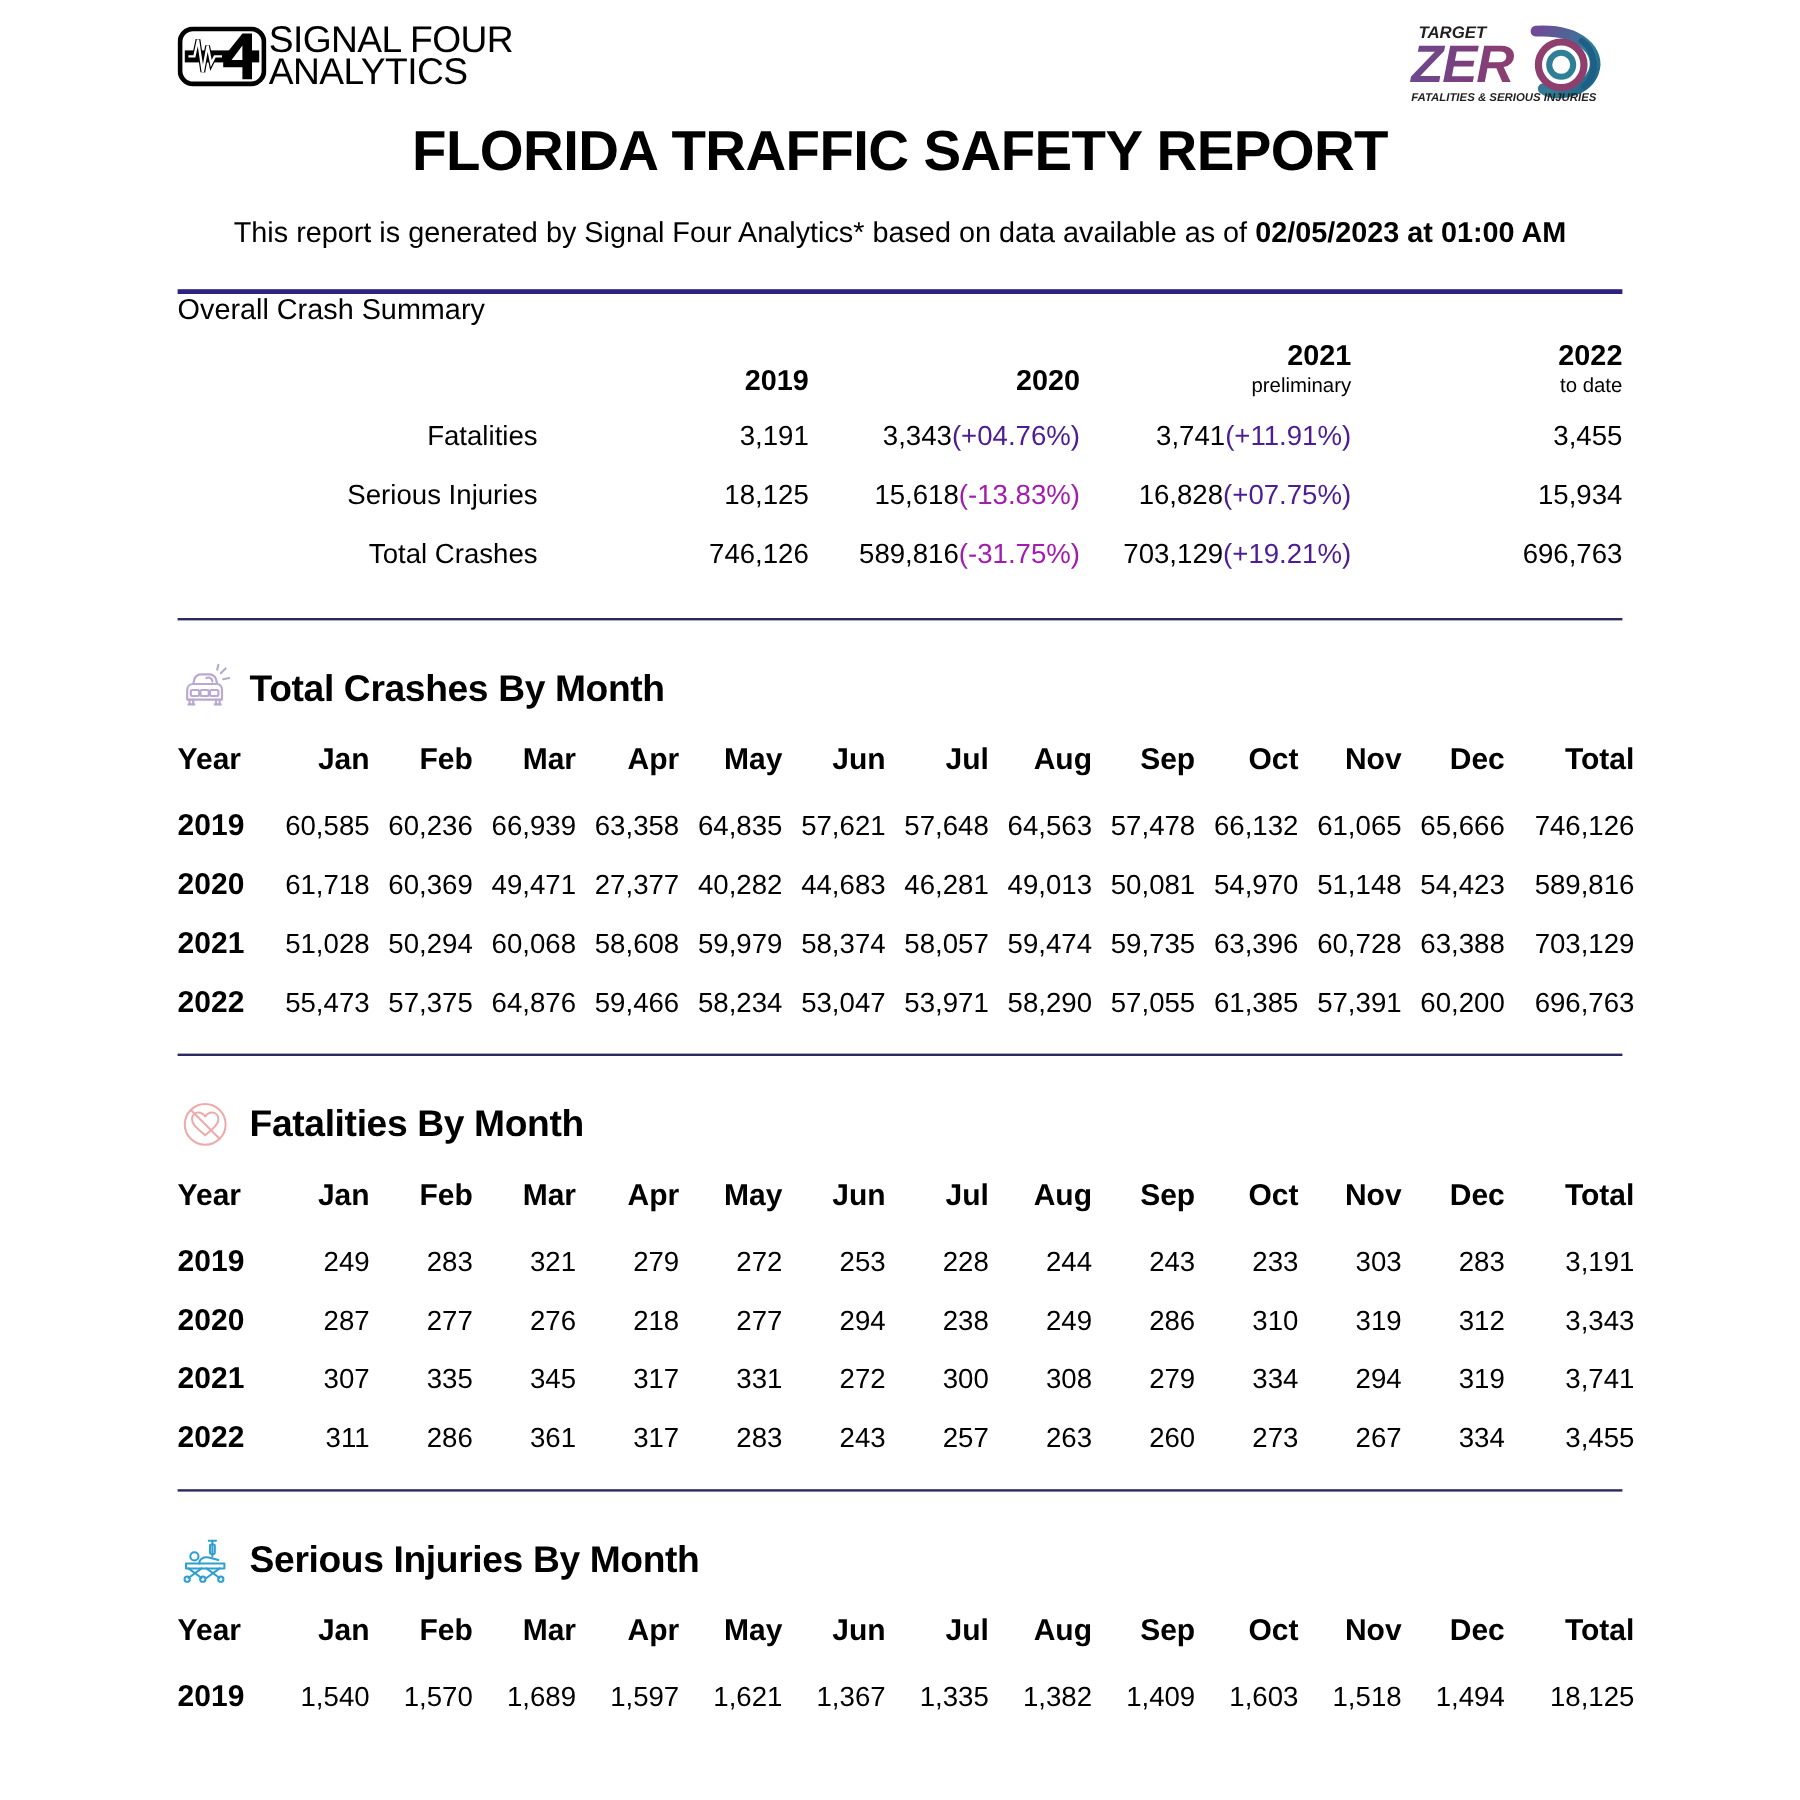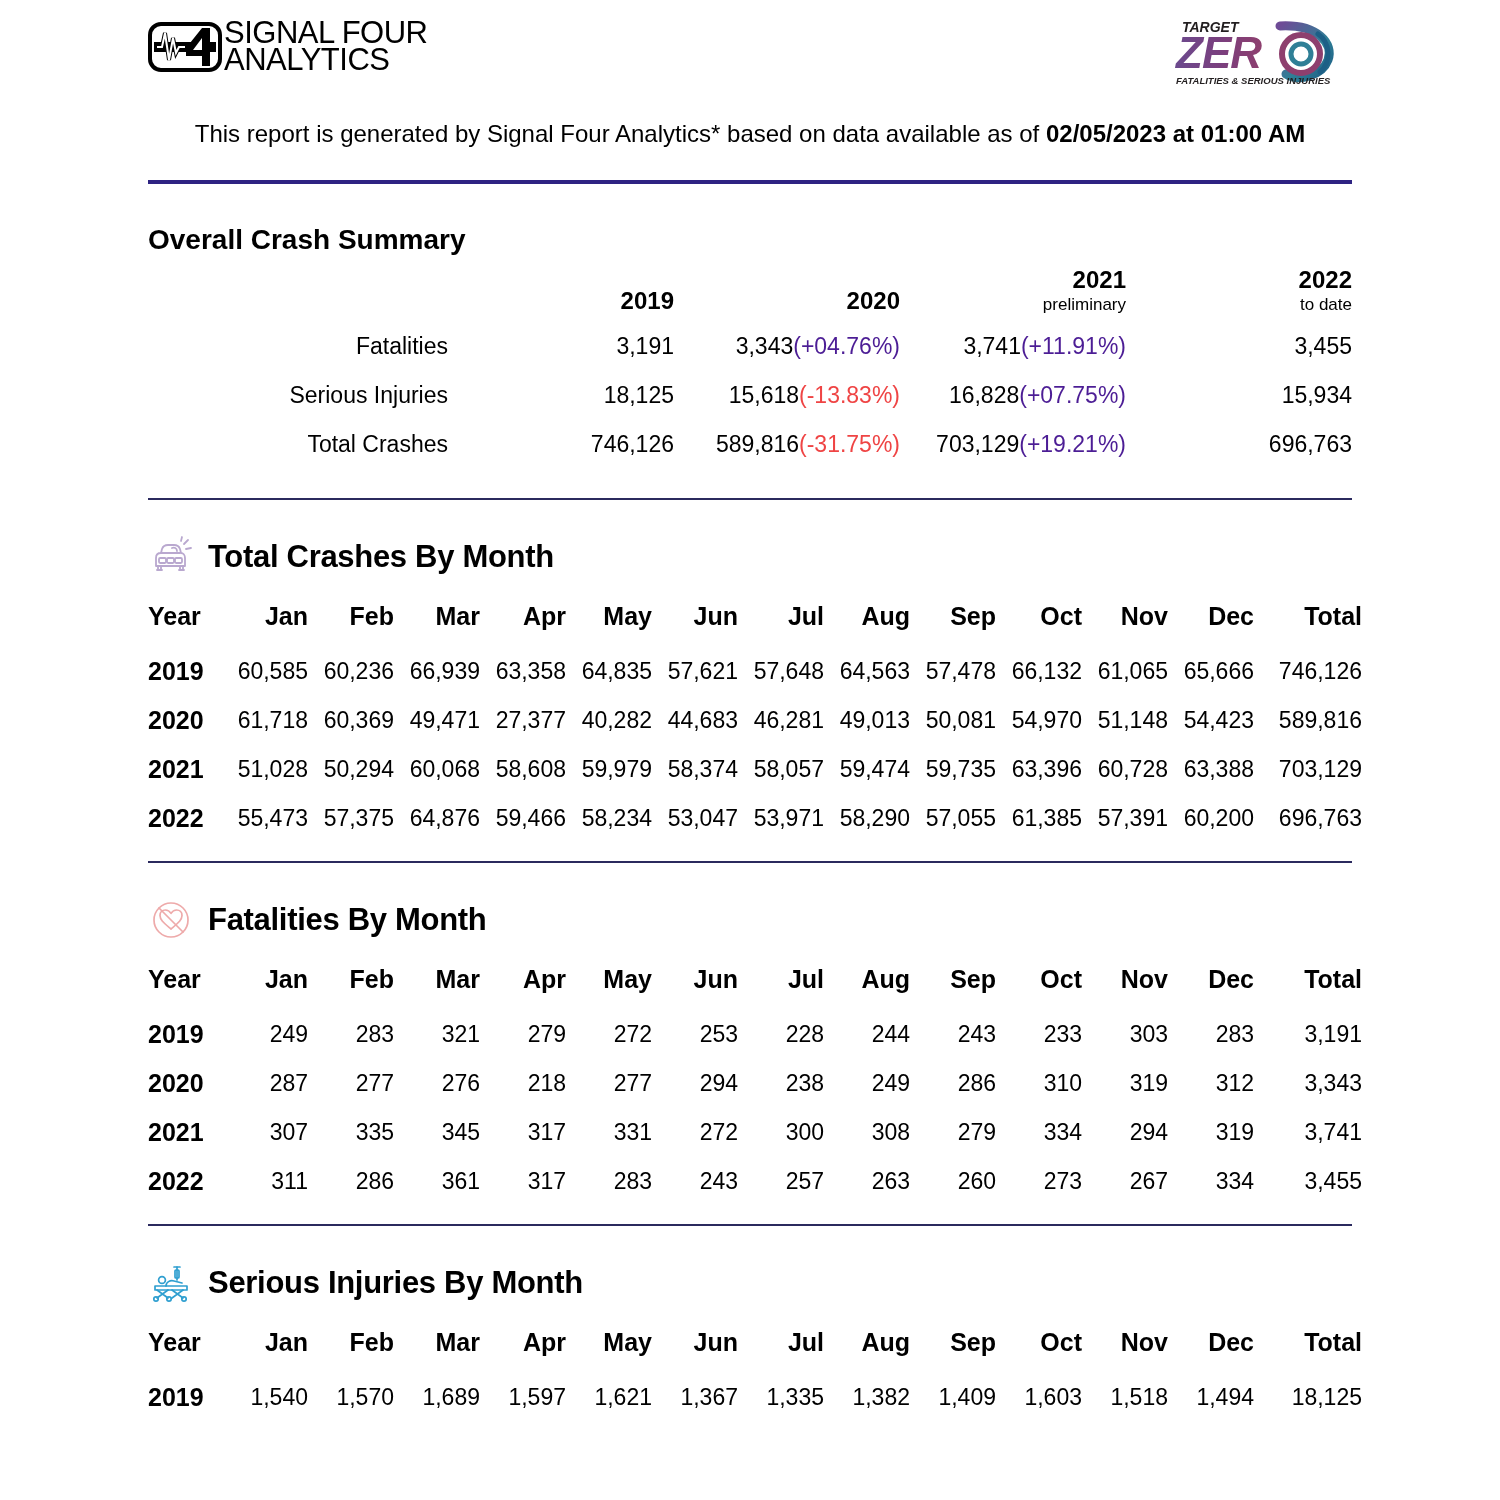--- a/index.html
+++ b/index.html
@@ -76,23 +76,22 @@
   .rule-thick {
     margin: 32px 148px 0 148px;
     height: 4px;
     background: #2e2382;
   }
 
   
   .section-pad { padding: 0 148px; }
 
   .summary-h {
-    font-size: 28px;
-    font-weight: bold;
-    margin-top: 40px;
+    font-size: 24px;
+    font-weight: normal;
     margin-bottom: 10px;
   }
   table.summary {
     width: 1204px;
     border-collapse: collapse;
     table-layout: fixed;
   }
   table.summary th, table.summary td {
     padding: 0;
     font-size: 23px;
@@ -116,21 +115,21 @@
   table.summary td.label {
     text-align: right;
     padding: 16px 0 6px 0;
   }
   table.summary td.val {
     text-align: right;
     padding: 16px 0 6px 0;
     white-space: nowrap;
   }
   .pct-up   { color: #4c1d95; }
-  .pct-down { color: #ef4444; }
+  .pct-down { color: #a21caf; }
 
   .summary-spacer { height: 34px; }
 
   
   .month-section { margin-top: 34px; }
   .month-head {
     display: flex;
     align-items: center;
     gap: 14px;
     margin-bottom: 22px;
@@ -217,20 +216,21 @@
       <text x="14" y="18" font-family="Liberation Sans, sans-serif" font-size="14" font-style="italic" font-weight="bold" fill="#231f20">TARGET</text>
       <text x="8" y="54" font-family="Liberation Sans, sans-serif" font-size="44" font-style="italic" font-weight="bold" fill="url(#tzgrad)" letter-spacing="-1">ZER</text>
       <path d="M112 12 C150 10 166 30 160 46 C154 62 130 68 118 60" fill="none" stroke="url(#tzswoosh)" stroke-width="9" stroke-linecap="round"></path>
       <circle cx="133" cy="40" r="19" fill="none" stroke="#8e3f6e" stroke-width="6"></circle>
       <circle cx="133" cy="40" r="10" fill="none" stroke="#2f7f96" stroke-width="5"></circle>
       <path d="M150 20 C162 28 164 48 152 58" fill="none" stroke="#1d5f86" stroke-width="5" stroke-linecap="round"></path>
       <text x="8" y="70" font-family="Liberation Sans, sans-serif" font-size="9.5" font-style="italic" font-weight="bold" fill="#231f20">FATALITIES &amp; SERIOUS INJURIES</text>
     </svg>
   </div>
 
+  <div class="report-title">FLORIDA TRAFFIC SAFETY REPORT</div>
 
   <div class="report-subtitle">
     <span>This report is generated by Signal Four Analytics* based on data available as of </span><b>02/05/2023 at 01:00 AM</b>
   </div>
 
   <div class="rule-thick"></div>
 
   <div class="section-pad">
     <div class="summary-h">Overall Crash Summary</div>
 

